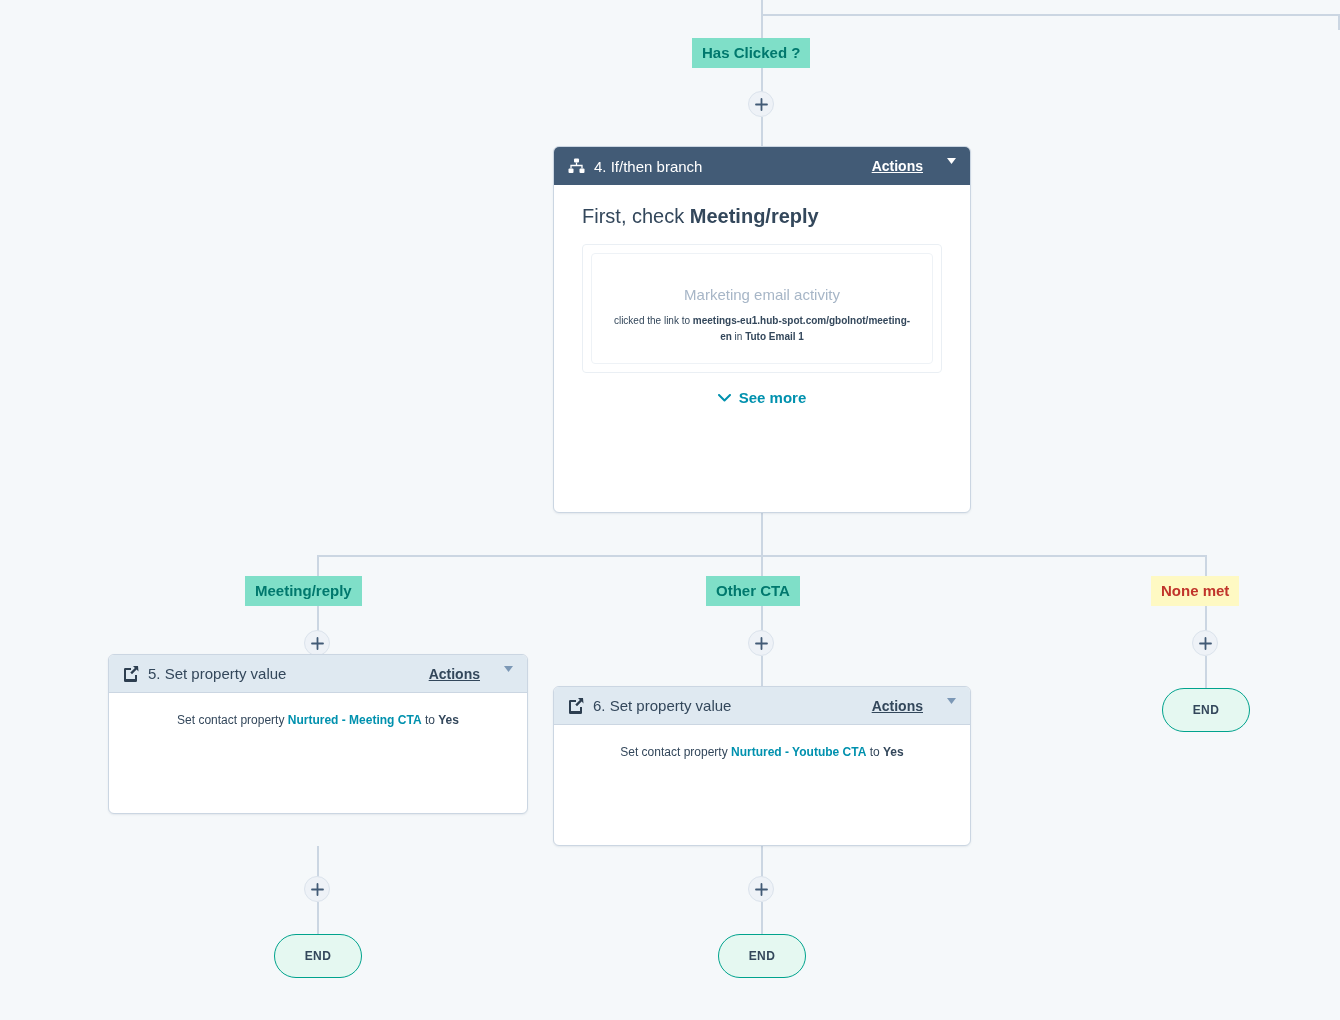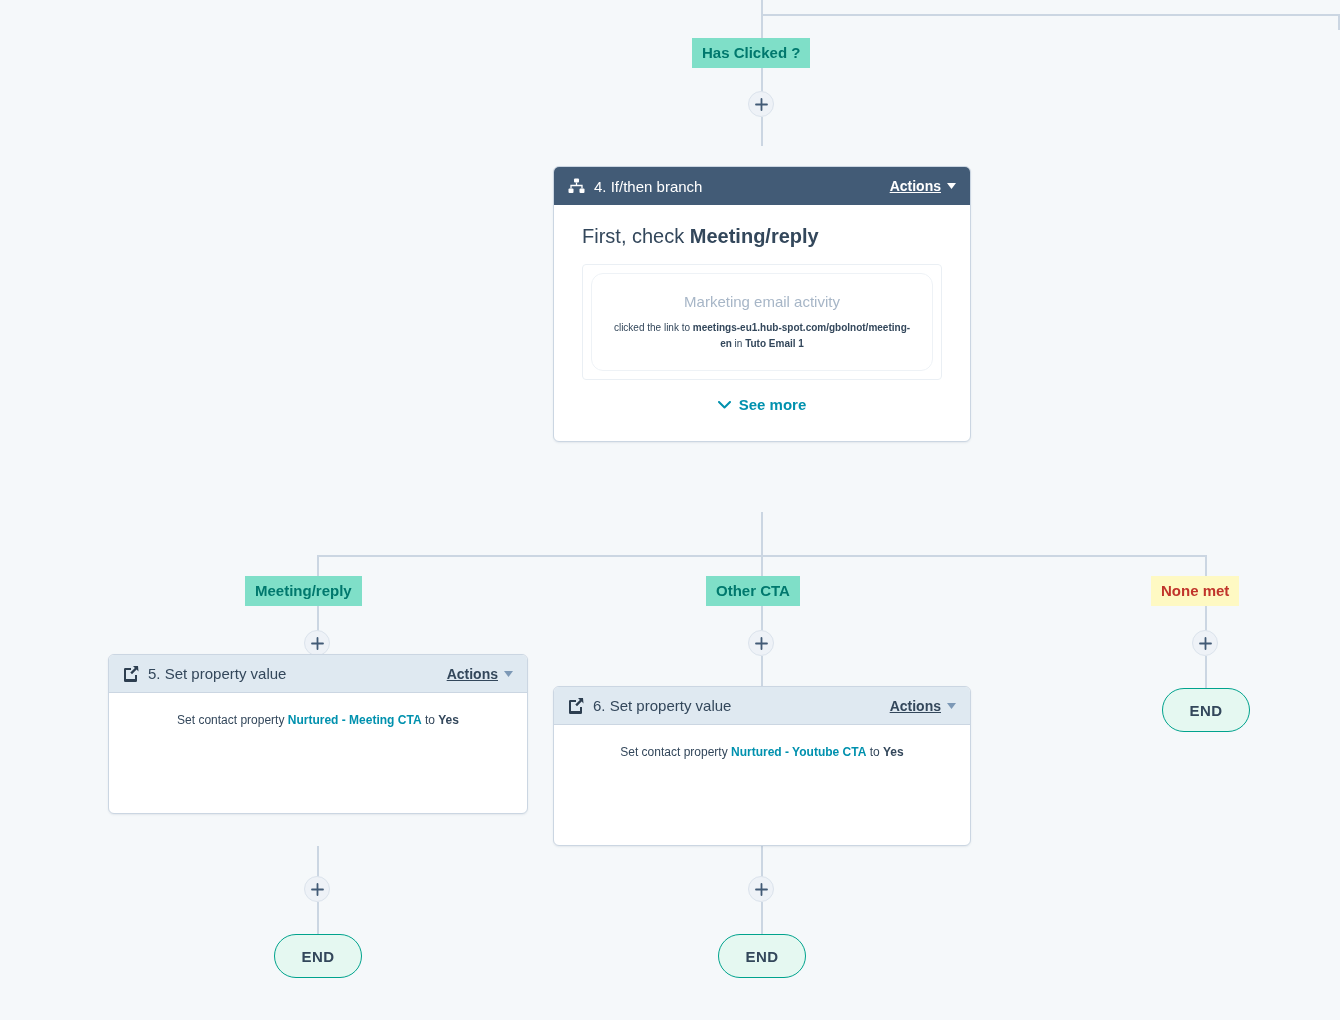--- a/index.html
+++ b/index.html
@@ -60,21 +60,21 @@
     display: flex; align-items: center;
     padding: 0 14px;
     box-sizing: border-box;
     font-size: 15px;
   }
   .card-header.dark  { background: #425b76; color: #ffffff; }
   .card-header.light { background: #dfe9f1; color: #33475b; border-bottom: 1px solid #cbd6e2;}
   .hdr-icon { display: flex; align-items: center; margin-right: 9px; }
   .hdr-title { flex: 1 1 auto; }
   .actions {
-    display: flex; align-items: center; gap: 6px;
+    display: flex; align-items: flex-start; gap: 24px;
     font-size: 14px; font-weight: bold;
   }
   .actions .lbl { text-decoration: underline; }
   .caret { display: block; }
 
   .card-body {
     padding: 18px 26px 20px 26px;
     text-align: center;
     font-size: 15px;
     line-height: 1.55;
@@ -85,22 +85,22 @@
 
   .cond-outer {
     margin: 12px 28px 0 28px;
     border: 1px solid #eaeff4;
     border-radius: 4px;
     padding: 8px;
     box-sizing: border-box;
   }
   .cond-inner {
     border: 1px solid #eef2f6;
-    border-radius: 12px;
-    padding: 19px 18px 18px 18px;
+    border-radius: 4px;
+    padding: 32px 18px 18px 18px;
     text-align: center;
   }
   .cond-title { color: #a7b6c7; font-size: 15px; margin-bottom: 10px; }
   .cond-text { font-size: 10px; line-height: 1.6; word-break: break-word; }
 
   .see-more {
     margin-top: 16px;
     display: flex; align-items: center; justify-content: center; gap: 8px;
     color: #0091ae; font-weight: bold; font-size: 15px;
     padding-bottom: 4px;
@@ -111,21 +111,21 @@
 
   
   .end {
     position: absolute;
     width: 88px; height: 44px;
     border: 1.5px solid #00a38d;
     border-radius: 22px;
     background: #e5f8f1;
     box-sizing: border-box;
     display: flex; align-items: center; justify-content: center;
-    font-size: 15px; font-weight: bold; color: #33475b;
+    font-size: 12px; font-weight: bold; color: #33475b;
     letter-spacing: .4px;
     z-index: 6;
   }
 </style>
 </head>
 <body>
 
 <div class="canvas">
 
   <div class="ln v" style="left:761px; top:0px; height:16px;"></div>
@@ -189,21 +189,21 @@
     <svg width="13" height="13" viewBox="0 0 13 13" aria-hidden="true">
       <path d="M6.5 1v11M1 6.5h11" stroke="#425b76" stroke-width="1.8" stroke-linecap="round"></path>
     </svg>
   </div>
   <div class="plus" style="left:748px; top:876px;">
     <svg width="13" height="13" viewBox="0 0 13 13" aria-hidden="true">
       <path d="M6.5 1v11M1 6.5h11" stroke="#425b76" stroke-width="1.8" stroke-linecap="round"></path>
     </svg>
   </div>
 
-  <div class="card" style="left:553px; top:146px; width:418px; height:276px;margin-top:20px;">
+  <div class="card" style="left:553px; top:146px; width:418px; height:367px;">
     <div class="card-header dark">
       <span class="hdr-icon">
         <svg width="17" height="16" viewBox="0 0 17 16" aria-hidden="true">
           <rect x="6" y="0.5" width="5" height="4" rx="1" fill="#ffffff"></rect>
           <rect x="0.5" y="10.5" width="5" height="4.5" rx="1" fill="#ffffff"></rect>
           <rect x="11.5" y="10.5" width="5" height="4.5" rx="1" fill="#ffffff"></rect>
           <path d="M8.5 4.5v3M3 10.5v-3h11v3" stroke="#ffffff" stroke-width="1.3" fill="none"></path>
         </svg>
       </span>
       <span class="hdr-title">4. If/then branch</span>

